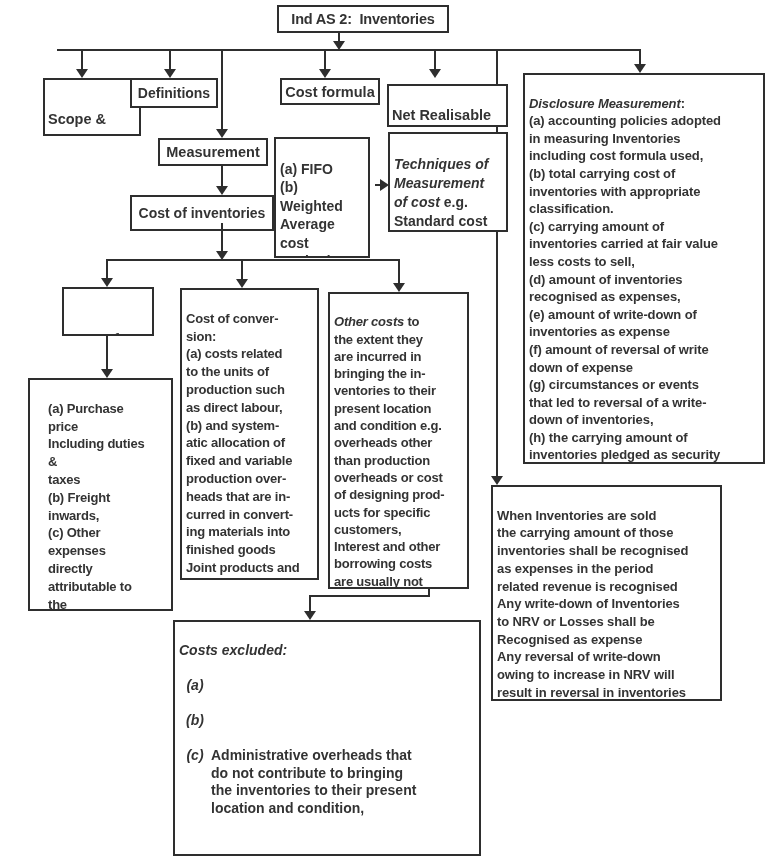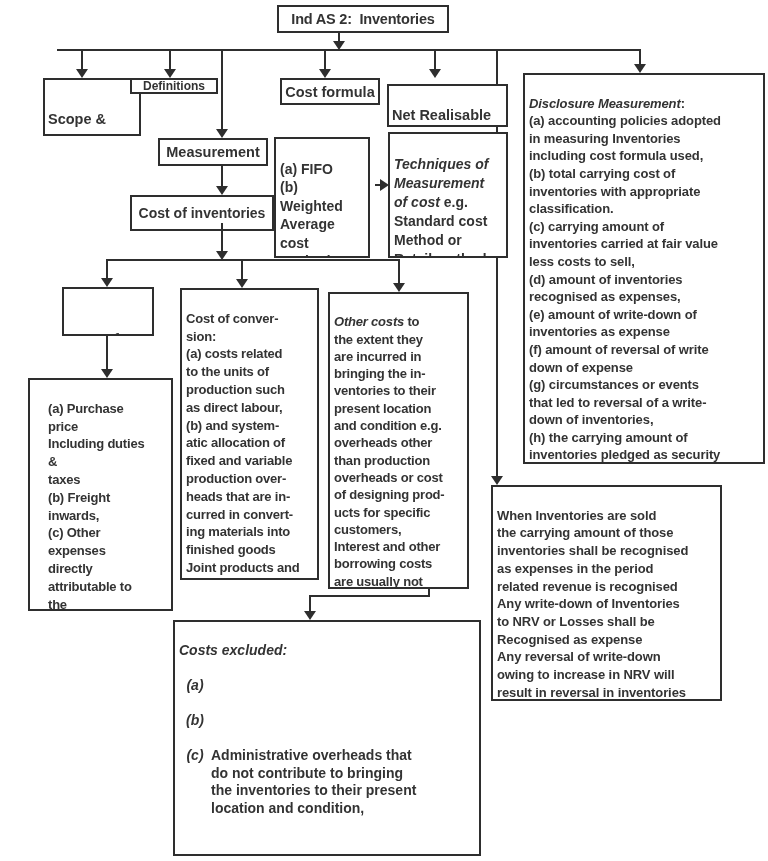--- a/index.html
+++ b/index.html
@@ -50,21 +50,21 @@
 <div class="arr-d" style="left:491px;top:476px;"></div>
 
 <div class="vline" style="left:221px;top:51px;height:79px;"></div>
 <div class="arr-d" style="left:216px;top:129px;"></div>
 
 <div class="box" style="left:43px;top:78px;width:98px;height:58px;font-size:14.5px;line-height:25px;padding:2px 3px;">
   <span>Scope &amp;
 Exclusion</span>
 </div>
 
-<div class="box ctr" style="left:130px;top:78px;width:88px;height:16px;font-size:12px;">
+<div class="box ctr" style="left:130px;top:78px;width:88px;height:30px;font-size:14px;">
   <span>Definitions</span>
 </div>
 
 <div class="box ctr" style="left:280px;top:78px;width:100px;height:27px;font-size:14.5px;">
   <span>Cost formula</span>
 </div>
 
 <div class="box" style="left:387px;top:78px;width:121px;height:43px;font-size:14.5px;line-height:18.5px;padding:1px 3px;margin-top:6px;">
   <span>Net Realisable
 Value</span>
@@ -86,21 +86,21 @@
 (b)
 Weighted
 Average
 cost
 method</span>
 </div>
 
 <div class="hline" style="left:375px;top:184px;width:6px;"></div>
 <div class="arr-r" style="left:380px;top:179px;"></div>
 
-<div class="box" style="left:388px;top:132px;width:120px;height:126px;font-size:14px;line-height:19px;padding:2px 4px;">
+<div class="box" style="left:388px;top:132px;width:120px;height:100px;font-size:14px;line-height:19px;padding:2px 4px;">
   <span class="it">Techniques of
 Measurement
 of cost</span><span> e.g.
 Standard cost
 Method or
 Retail method</span>
 </div>
 
 <div class="box" style="left:523px;top:73px;width:242px;height:391px;font-size:13px;line-height:17.6px;padding:2px 4px;letter-spacing:-0.1px;">
   <span class="it">Disclosure Measurement</span><span>:

